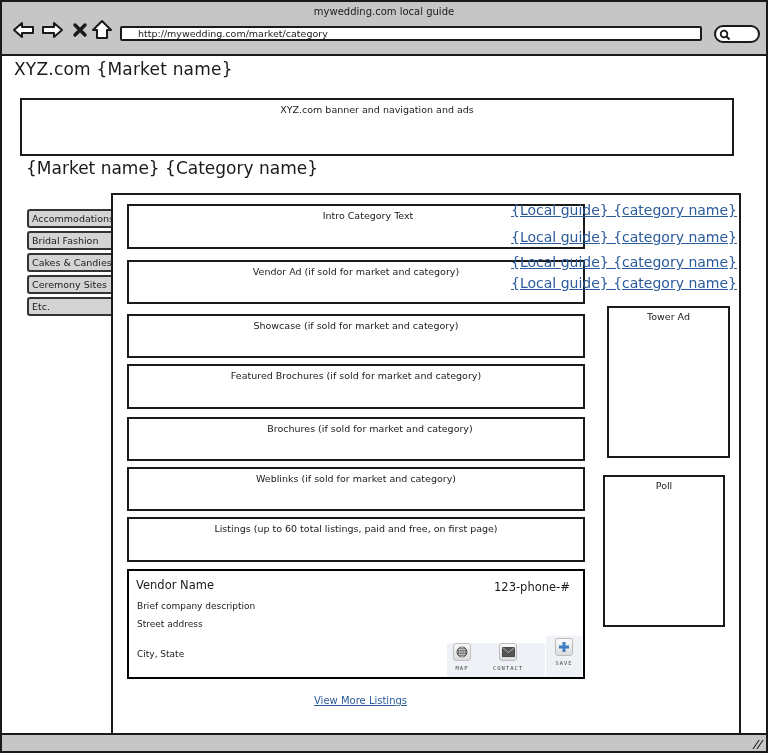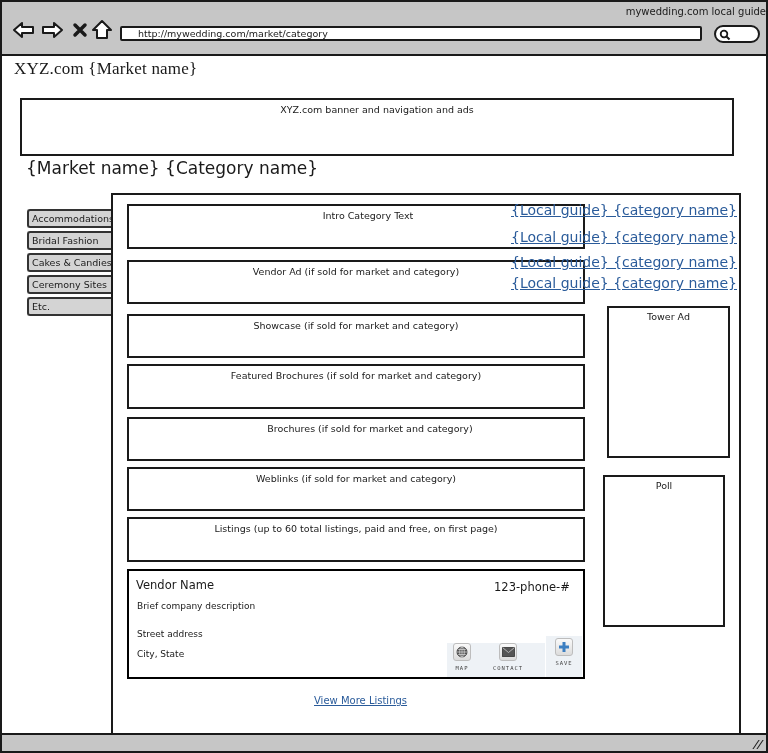--- a/index.html
+++ b/index.html
@@ -8,37 +8,37 @@
 
     .window {
       position: absolute; left: 0; top: 0; width: 768px; height: 753px;
       border: 2px solid #1a1a1a; background: #ffffff;
     }
     .chrome {
       position: absolute; left: 0; top: 0; width: 764px; height: 54px;
       background: #c6c6c6; border-bottom: 2px solid #1a1a1a;
     }
     .window-title {
-      position: absolute; top: 4px; left: 0; width: 100%; text-align: right;
+      position: absolute; top: 4px; left: 0; width: 100%; text-align: center;
       font-size: 10px; color: #1a1a1a;
     }
     .nav-btn { position: absolute; top: 17px; width: 24px; height: 22px; display: flex; align-items: center; justify-content: center; cursor: pointer; }
     .nav-btn svg { display: block; }
     .url-bar {
       position: absolute; left: 118px; top: 24px; width: 582px; height: 15px;
       background: #fff; border: 2px solid #1a1a1a; border-radius: 2px;
       font-size: 9.5px; line-height: 11px; padding-left: 16px; color: #1a1a1a;
     }
     .search-pill {
       position: absolute; left: 712px; top: 23px; width: 46px; height: 18px;
       border: 2px solid #1a1a1a; border-radius: 10px; background: #fff; cursor: pointer;
     }
     .search-pill svg { position: absolute; left: 3px; top: 2px; }
 
-    .site-title { position: absolute; left: 12px; top: 57px; font-size: 17px; color: #1a1a1a; letter-spacing: 0.2px; font-family: Liberation Serif, serif; }
+    .site-title { position: absolute; left: 12px; top: 57px; font-size: 17px; color: #1a1a1a; letter-spacing: 0.2px; }
     .banner {
       position: absolute; left: 18px; top: 96px; width: 714px; height: 58px;
       border: 2px solid #1a1a1a; background: #fff;
     }
     .box-label { display: block; text-align: center; font-size: 9.5px; margin-top: 4px; }
     .page-heading { position: absolute; left: 24px; top: 156px; font-size: 17px; color: #1a1a1a; }
 
     .sidebar { position: absolute; left: 25px; top: 207px; width: 86px; }
     .side-tab {
       height: 19px; margin-bottom: 3px; background: #d4d4d4;
@@ -170,21 +170,21 @@
       <span class="box-label">Weblinks (if sold for market and category)</span>
     </div>
     <div class="section" style="top:322px; height:45px;">
       <span class="box-label">Listings (up to 60 total listings, paid and free, on first page)</span>
     </div>
 
     <div class="listing-card">
       <div class="vendor-name">Vendor Name</div>
       <div class="vendor-phone">123-phone-#</div>
       <div class="vendor-line" style="top:30px;">Brief company description</div>
-      <div class="vendor-line" style="top:58px;text-align:center;">Street address</div>
+      <div class="vendor-line" style="top:48px;text-align:center;">Street address</div>
       <div class="vendor-line" style="top:78px;">City, State</div>
 
       <div class="action-tray"></div>
       <div class="action-tray-2"></div>
 
       <div class="action" style="left:313px; top:72px;">
         <span class="ico">
           <svg width="12" height="12" viewBox="0 0 12 12">
             <circle cx="6" cy="6" r="5" fill="#555" stroke="#333" stroke-width="0.8"></circle>
             <path d="M1 6 H11 M6 1 V11 M2.2 3.5 H9.8 M2.2 8.5 H9.8" stroke="#ddd" stroke-width="0.7"></path>

